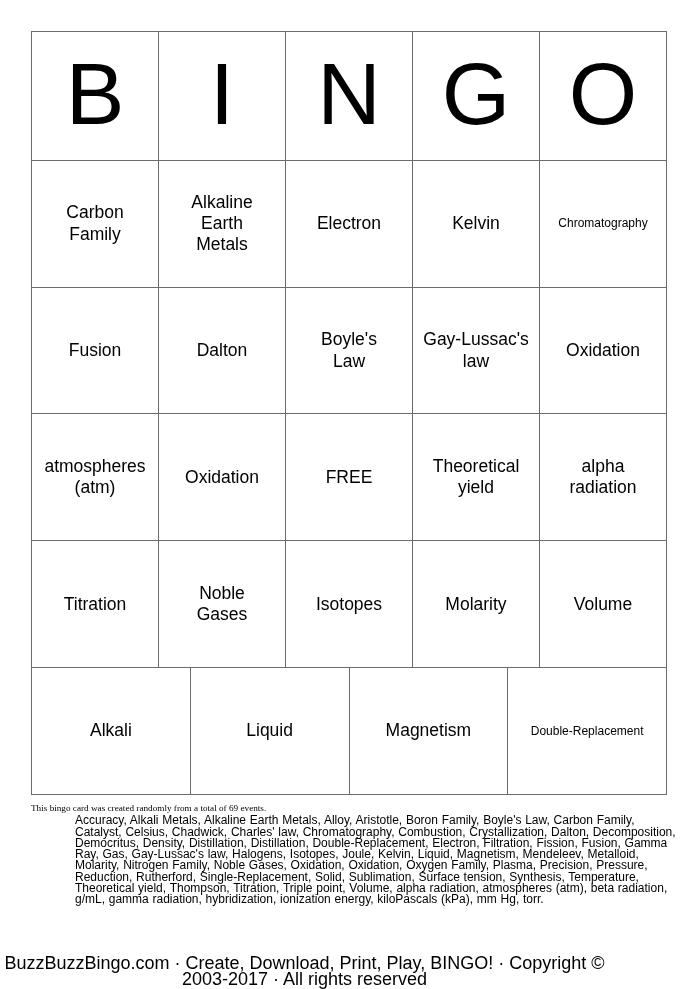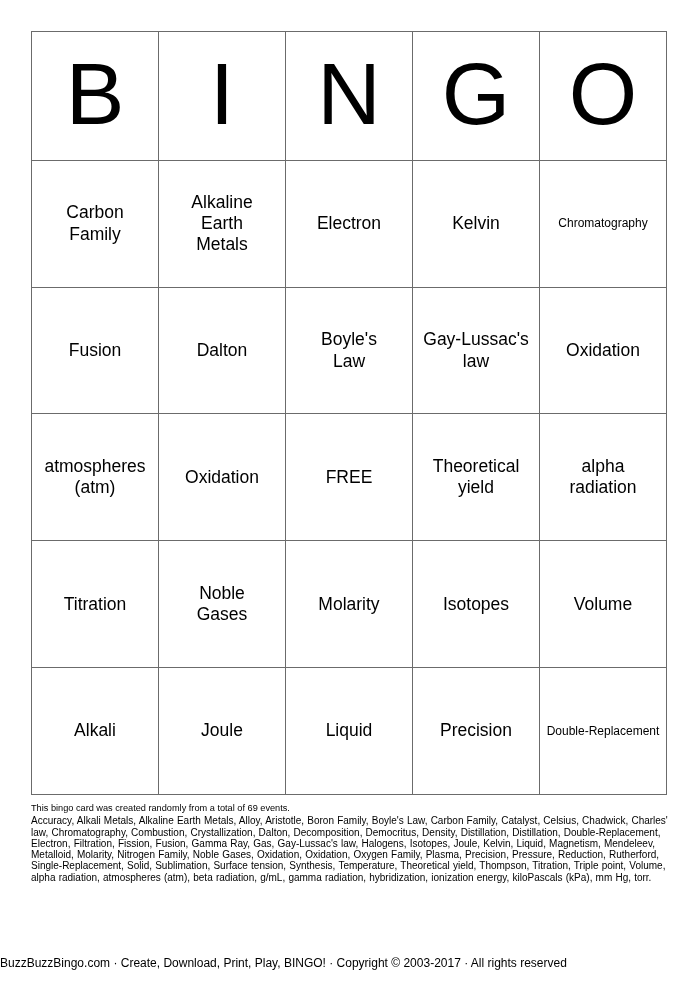--- a/index.html
+++ b/index.html
@@ -71,36 +71,38 @@
   #footnote {
     position: absolute;
     left: 31px;
     top: 803px;
     width: 645px;
   }
   #footnote .note-intro {
     font-size: 9.2px;
     line-height: 11.3px;
     margin-bottom: 1px;
+    font-family: Liberation Serif, serif;
   }
   #footnote .note-words {
-    font-size: 10px;
+    font-size: 12px;
     line-height: 11.3px;
     text-align: left;
     word-spacing: 0.4px;
+    margin-left: 44px;
   }
 
   
   #page-footer {
     position: absolute;
     left: 0;
     top: 955px;
     width: 609px;
-    text-align: left;
-    font-size: 12px;
+    text-align: center;
+    font-size: 18px;
     line-height: 16px;
   }
 </style>
 </head>
 <body>
 
 <div id="bingo-card">
 
   <div class="grid-row header-row">
     <div class="header-cell">B</div>
@@ -139,30 +141,29 @@
     <div class="bingo-cell">Theoretical
 yield</div>
     <div class="bingo-cell">alpha
 radiation</div>
   </div>
 
   <div class="grid-row cell-row">
     <div class="bingo-cell">Titration</div>
     <div class="bingo-cell">Noble
 Gases</div>
+    <div class="bingo-cell">Isotopes</div>
     <div class="bingo-cell">Molarity</div>
-    <div class="bingo-cell">Isotopes</div>
     <div class="bingo-cell">Volume</div>
   </div>
 
   <div class="grid-row cell-row">
     <div class="bingo-cell">Alkali</div>
-    <div class="bingo-cell">Joule</div>
     <div class="bingo-cell">Liquid</div>
-    <div class="bingo-cell">Precision</div>
+    <div class="bingo-cell">Magnetism</div>
     <div class="bingo-cell small-text">Double-Replacement</div>
   </div>
 
 </div>
 
 <div id="footnote">
   <div class="note-intro">This bingo card was created randomly from a total of 69 events.</div>
   <div class="note-words">Accuracy, Alkali Metals, Alkaline Earth Metals, Alloy, Aristotle, Boron Family, Boyle's Law, Carbon Family, Catalyst, Celsius, Chadwick, Charles' law, Chromatography, Combustion, Crystallization, Dalton, Decomposition, Democritus, Density, Distillation, Distillation, Double-Replacement, Electron, Filtration, Fission, Fusion, Gamma Ray, Gas, Gay-Lussac's law, Halogens, Isotopes, Joule, Kelvin, Liquid, Magnetism, Mendeleev, Metalloid, Molarity, Nitrogen Family, Noble Gases, Oxidation, Oxidation, Oxygen Family, Plasma, Precision, Pressure, Reduction, Rutherford, Single-Replacement, Solid, Sublimation, Surface tension, Synthesis, Temperature, Theoretical yield, Thompson, Titration, Triple point, Volume, alpha radiation, atmospheres (atm), beta radiation, g/mL, gamma radiation, hybridization, ionization energy, kiloPascals (kPa), mm Hg, torr.</div>
 </div>
 

